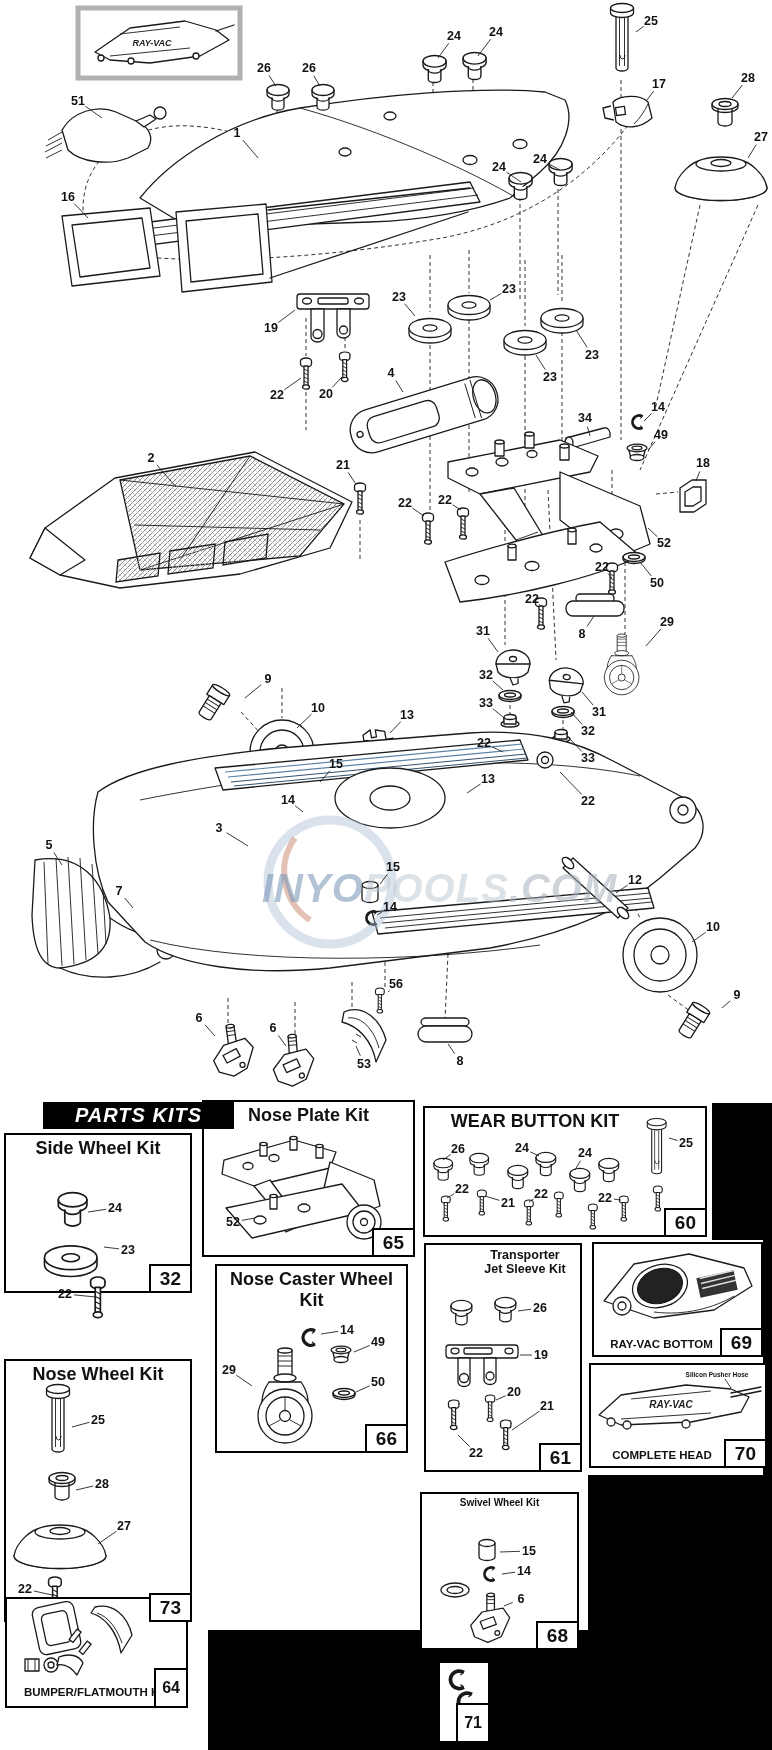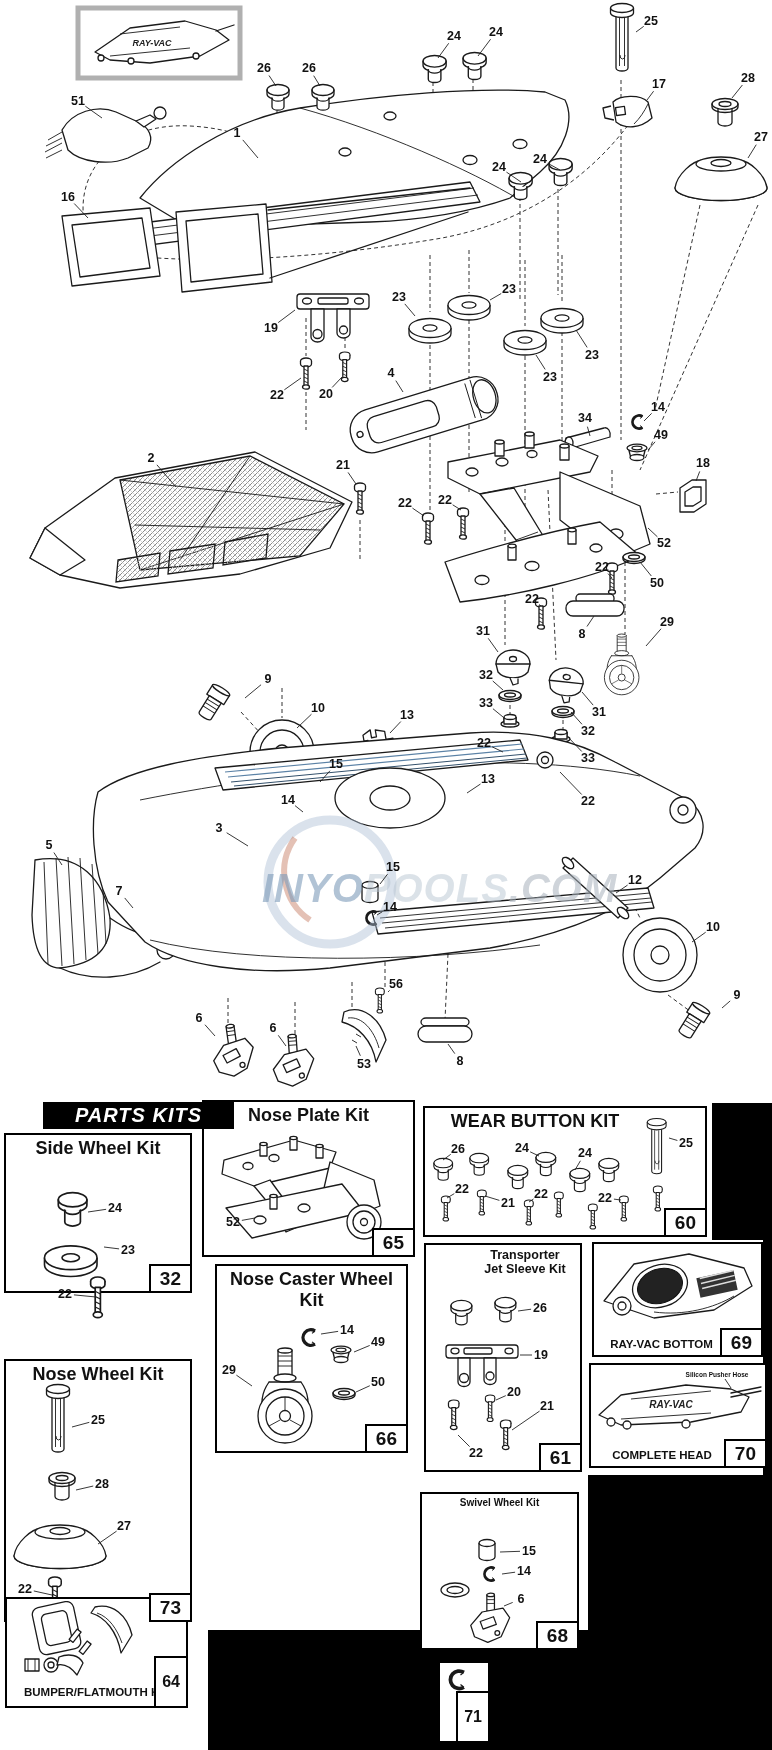--- a/index.html
+++ b/index.html
@@ -17,21 +17,21 @@
   .kit{position:absolute;border:2px solid #000;background:#fff;box-sizing:border-box;}
   .kit svg{position:absolute;left:0;}
   .kit-title{position:absolute;top:3px;left:0;right:0;text-align:center;
              font-weight:bold;font-size:18px;z-index:3;pointer-events:none;}
   .kit-title.two{line-height:1.15;}
   .caption{position:absolute;bottom:5px;left:0;right:0;text-align:center;
            font-weight:bold;font-size:11px;z-index:3;margin-left:12px;}
   .caption.left2{text-align:left;left:7px;right:40px;bottom:7px;line-height:1.5;font-size:11.5px;}
   .badge{position:absolute;right:-2px;bottom:-2px;border:2px solid #000;background:#fff;
          font-weight:bold;font-size:19px;padding:3px 9px;line-height:1;z-index:4;}
-  .badge.sm{font-size:16px;padding:16px 6px;}
+  .badge.sm{font-size:16px;padding:10px 6px;}
   #parts-kits-header{position:absolute;left:3px;top:1102px;width:191px;height:27px;background:#000;
        color:#fff;font-weight:bold;font-style:italic;font-size:20px;text-align:center;
        line-height:27px;letter-spacing:1px;z-index:3;margin-left:40px;}
 </style>
 </head>
 <body>
 
 <div id="page">
 
 <svg id="main-diagram" width="772" height="1100" viewBox="0 0 772 1100" style="position:absolute;top:0;left:0">

